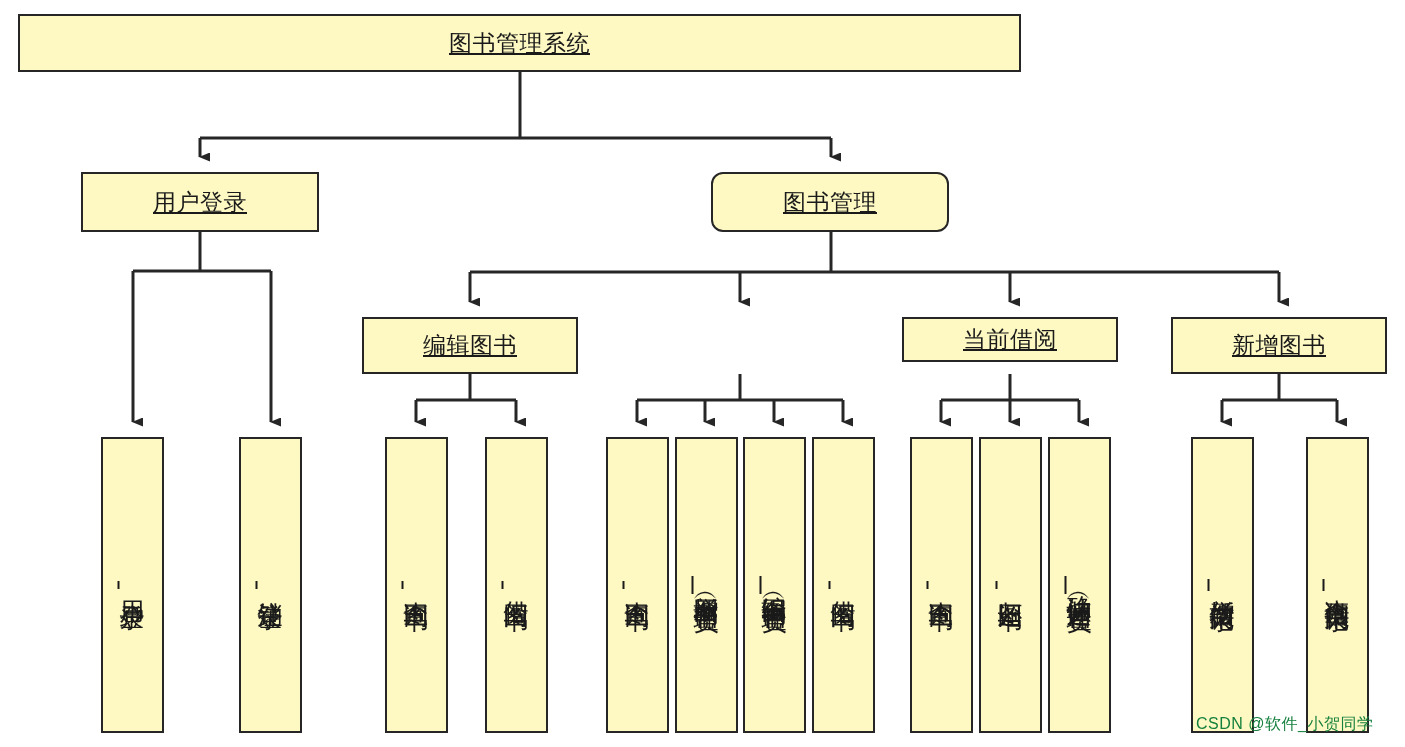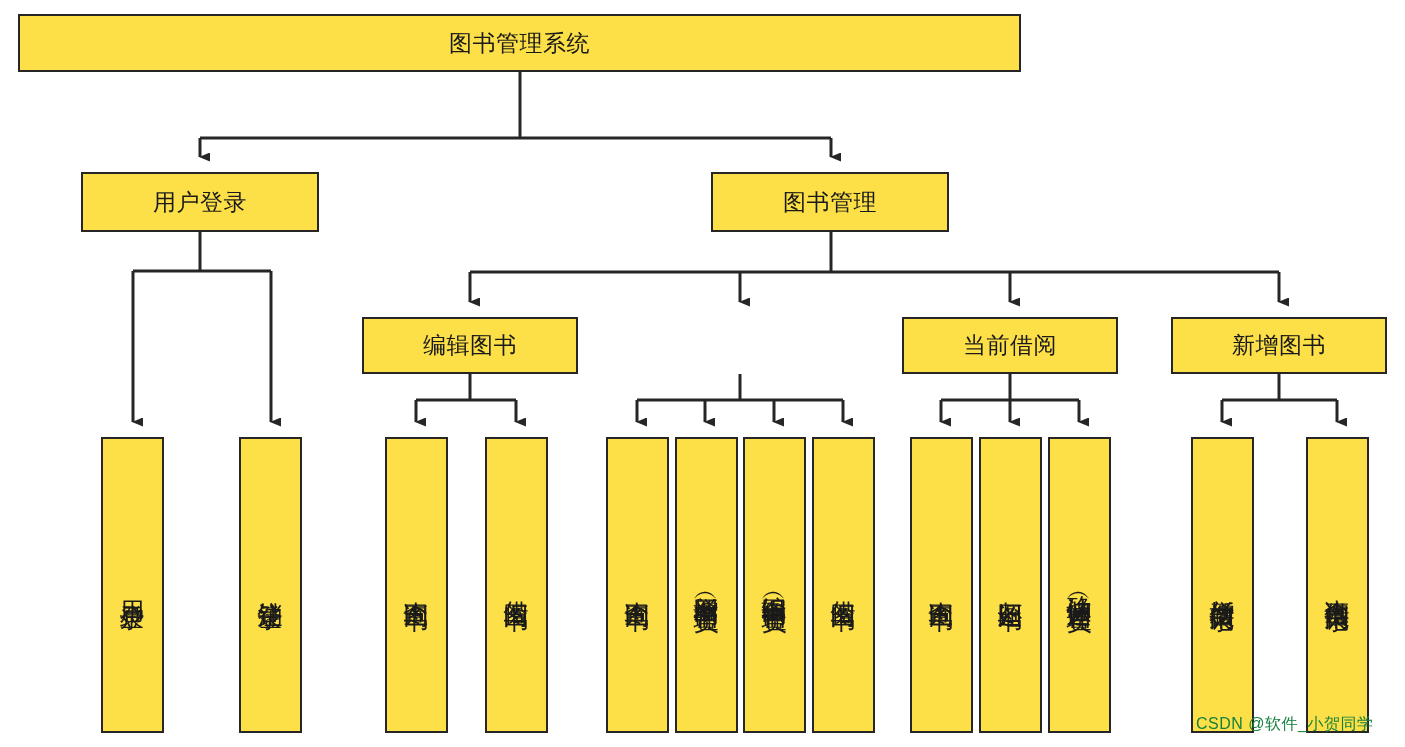--- a/index.html
+++ b/index.html
@@ -22,27 +22,28 @@
     position: absolute;
     left: 0;
     top: 0;
     width: 1405px;
     height: 747px;
     pointer-events: none;
   }
   .node {
     position: absolute;
     box-sizing: border-box;
-    background: #fde047;
+    background: #fef9c3;
     border: 2.5px solid #262626;
     display: flex;
     align-items: center;
     justify-content: center;
     color: #1a1a1a;
     z-index: 2;
+    text-decoration: underline;
   }
   .node-label {
     display: block;
     text-align: center;
     color: #1a1a1a;
     line-height: 1.0;
   }
   
   .node.horiz .node-label {
     font-size: 23px;
@@ -133,30 +134,30 @@
   </svg>
 
   <div class="node horiz root" style="left:18px; top:14px; width:1003px; height:58px;">
     <span class="node-label">图书管理系统</span>
   </div>
 
   <div class="node horiz" style="left:81px; top:172px; width:238px; height:60px;">
     <span class="node-label">用户登录</span>
   </div>
 
-  <div class="node horiz" style="left:711px; top:172px; width:238px; height:60px;">
+  <div class="node horiz" style="left:711px; top:172px; width:238px; height:60px;border-radius:12px;">
     <span class="node-label">图书管理</span>
   </div>
 
   <div class="node horiz" style="left:362px; top:317px; width:216px; height:57px;">
     <span class="node-label">编辑图书</span>
   </div>
 
 
-  <div class="node horiz" style="left:902px; top:317px; width:216px; height:57px;">
+  <div class="node horiz" style="left:902px; top:317px; width:216px; height:45px;">
     <span class="node-label">当前借阅</span>
   </div>
 
   <div class="node horiz" style="left:1171px; top:317px; width:216px; height:57px;">
     <span class="node-label">新增图书</span>
   </div>
 
   <div class="node vert" style="left:101px; top:437px; width:63px; height:296px;">
     <span class="node-label">用户登录</span>
   </div>

